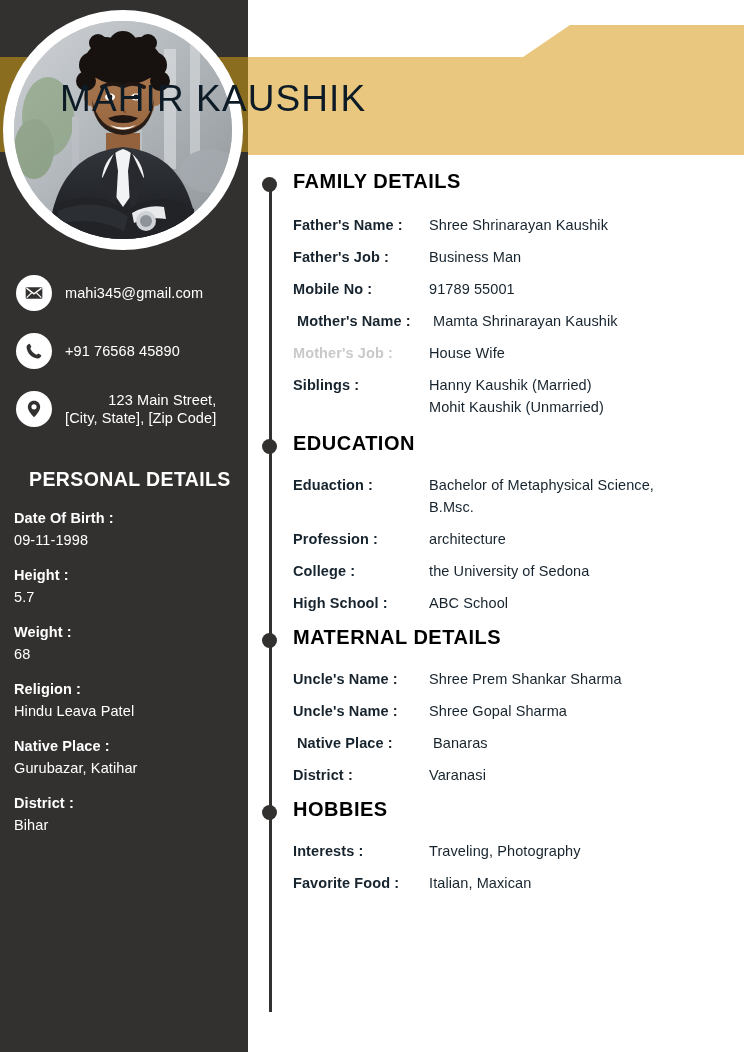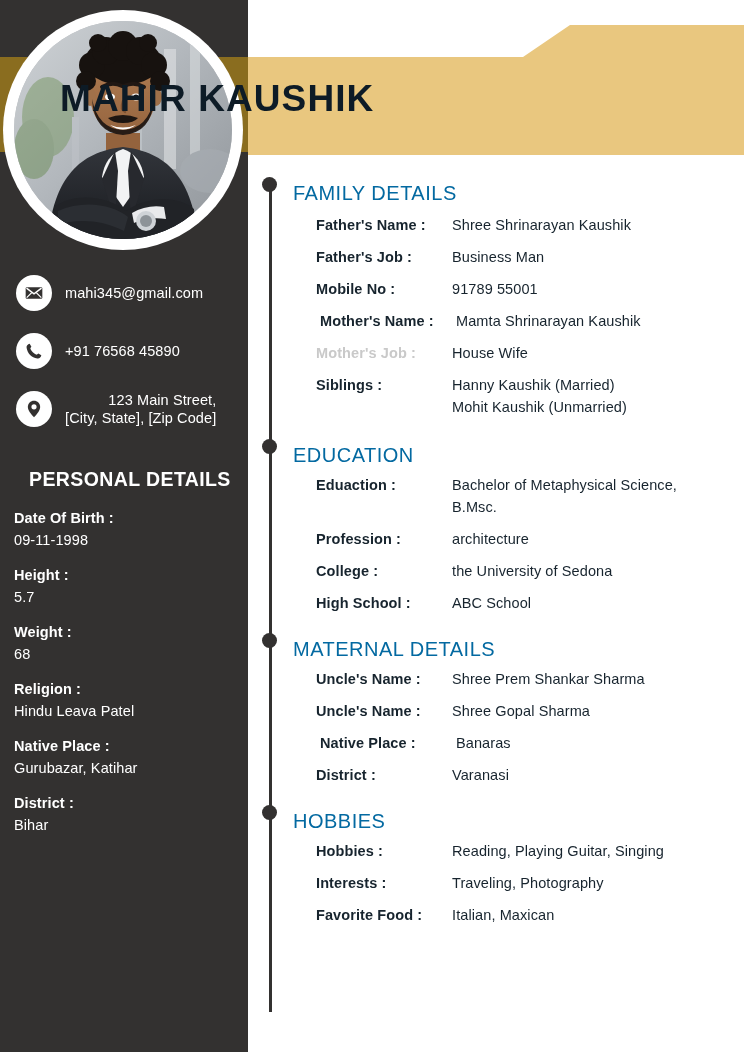--- a/index.html
+++ b/index.html
@@ -135,21 +135,21 @@
     height: 135px;
     z-index: 2;
   }
   .banner svg { display: block; }
   .banner-name {
     position: absolute;
     left: 60px;
     top: 78px;
     color: #0d1b26;
     font-size: 37px;
-    font-weight: bold;
+    font-weight: normal;
     letter-spacing: 1.1px;
     white-space: nowrap;
     z-index: 3;
   }
 
   
   .timeline-line {
     position: absolute;
     left: 269px;
     top: 186px;
@@ -176,27 +176,26 @@
     top: 7px;
     width: 15px;
     height: 15px;
     border-radius: 50%;
     background: #333130;
   }
   .section-title {
     position: absolute;
     left: 45px;
     top: 0;
-    color: #0369a1;
+    color: #000000;
     font-size: 20px;
-    font-weight: normal;
+    font-weight: bold;
     letter-spacing: .5px;
-    margin-top: 12px;
-  }
-  .rows { padding-left: 45px; padding-top: 8px; margin-left: 23px; }
+  }
+  .rows { padding-left: 45px; padding-top: 8px; }
   .row {
     display: flex;
     align-items: flex-start;
     margin-bottom: 10px;
   }
   .row-label {
     flex: 0 0 136px;
     color: #17242e;
     font-size: 14.5px;
     font-weight: bold;
@@ -465,24 +464,20 @@
     </div>
   </div>
 
   <div class="section sec-hobbies">
     <div class="section-head">
       <span class="section-dot"></span>
       <span class="section-title">HOBBIES</span>
     </div>
     <div class="rows">
       <div class="row">
-        <span class="row-label">Hobbies :</span>
-        <span class="row-value">Reading, Playing Guitar, Singing</span>
-      </div>
-      <div class="row">
         <span class="row-label">Interests :</span>
         <span class="row-value">Traveling, Photography</span>
       </div>
       <div class="row">
         <span class="row-label">Favorite Food :</span>
         <span class="row-value">Italian, Maxican</span>
       </div>
     </div>
   </div>
 

